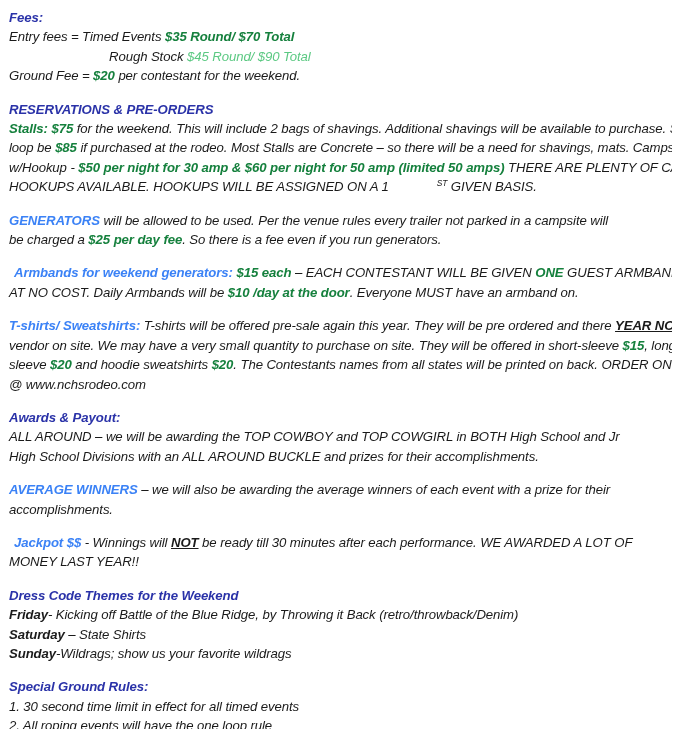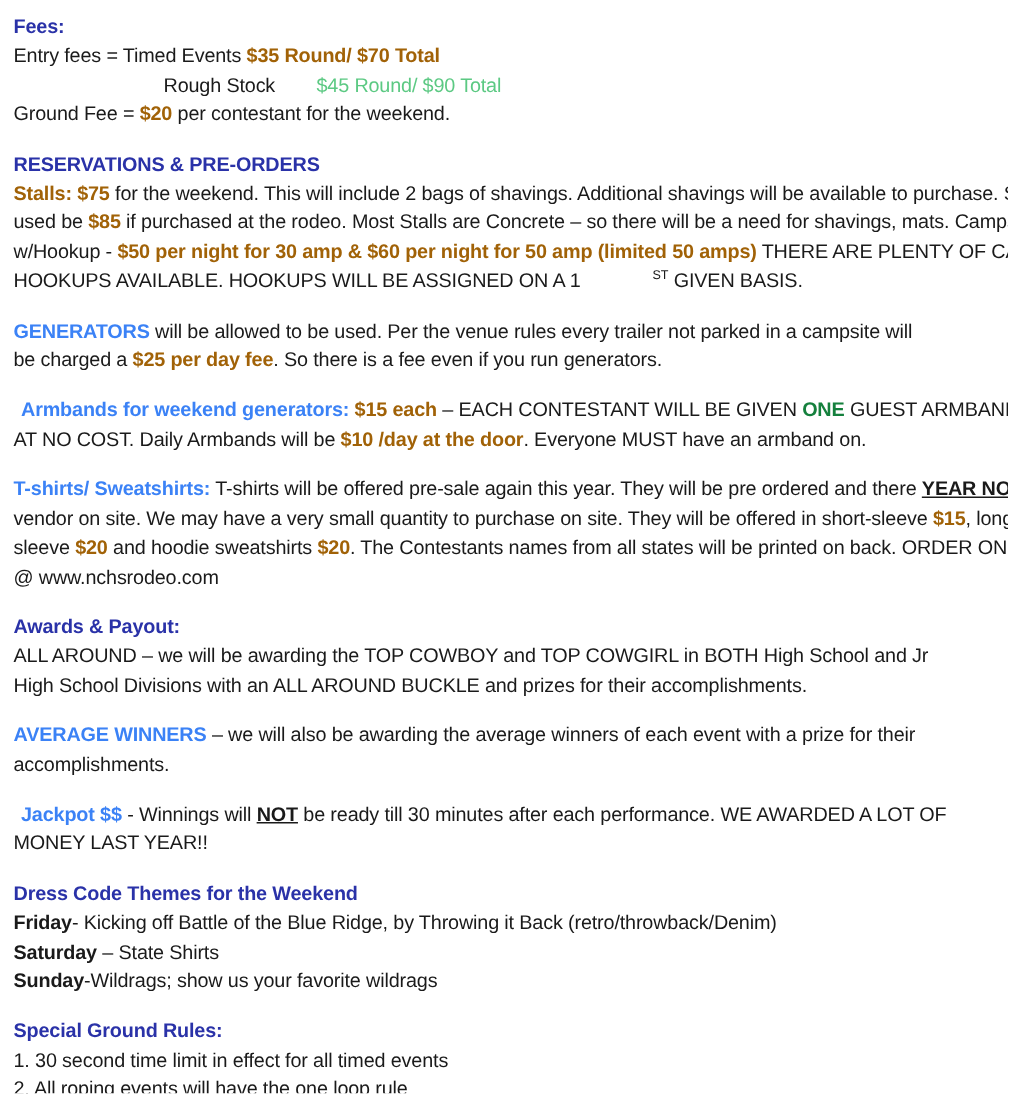--- a/index.html
+++ b/index.html
@@ -13,20 +13,21 @@
     color: #1a1a1a;
   }
   .page {
     position: relative;
     width: 672px;
     height: 729px;
     background: #ffffff;
     overflow: hidden;
     box-sizing: border-box;
     padding: 8px 0 0 0;
+    font-style: italic;
   }
   
   .canvas {
     width: 760px;
     padding-left: 9px;
     box-sizing: border-box;
   }
   .line {
     font-size: 13.2px;
     line-height: 19.4px;
@@ -45,27 +46,26 @@
     font-size: 13.2px;
     line-height: 19.4px;
     letter-spacing: -0.1px;
     white-space: pre;
   }
   .blue {
     color: #3b82f6;
     font-weight: bold;
   }
   .green {
-    color: #a16207;
+    color: #15803d;
     font-weight: bold;
   }
   .green-soft {
     color: #5cc983;
     font-weight: normal;
-    margin-left: 24px;
   }
   .pink {
     color: #15803d;
     font-weight: bold;
   }
   .bold { font-weight: bold; }
   .und { text-decoration: underline; }
   .spacer { height: 14px; }
   .indent-rough { padding-left: 100px; }
   .indent-1 { padding-left: 5px; }
@@ -84,21 +84,21 @@
 
     <div class="heading">Fees:</div>
     <div class="line"><span>Entry fees = Timed Events </span><span class="green">$35 Round/ $70 Total</span></div>
     <div class="line indent-rough"><span>Rough Stock </span><span class="green-soft">$45 Round/ $90 Total</span></div>
     <div class="line"><span>Ground Fee = </span><span class="green">$20</span><span> per contestant for the weekend.</span></div>
 
     <div class="spacer"></div>
 
     <div class="heading">RESERVATIONS &amp; PRE-ORDERS</div>
     <div class="wrapline"><span class="green">Stalls: $75</span><span> for the weekend. This will include 2 bags of shavings. Additional shavings will be available to purchase. Stalls</span></div>
-    <div class="wrapline"><span>used be </span><span class="green">$85</span><span> if purchased at the rodeo. Most Stalls are Concrete – so there will be a need for shavings, mats.  Campsites</span></div>
+    <div class="wrapline"><span>loop be </span><span class="green">$85</span><span> if purchased at the rodeo. Most Stalls are Concrete – so there will be a need for shavings, mats.  Campsites</span></div>
     <div class="wrapline"><span>w/Hookup - </span><span class="green">$50 per night for 30 amp &amp; $60 per night for 50 amp (limited 50 amps)</span><span> THERE ARE PLENTY OF CAMPING</span></div>
     <div class="wrapline"><span>HOOKUPS AVAILABLE. HOOKUPS WILL BE ASSIGNED ON A 1</span><sup>ST</sup><span> GIVEN BASIS.</span></div>
 
     <div class="spacer"></div>
 
     <div class="wrapline"><span class="blue">GENERATORS</span><span> will be allowed to be used. Per the venue rules every trailer not parked in a campsite will</span></div>
     <div class="wrapline"><span>be charged a </span><span class="green">$25 per day fee</span><span>. So there is a fee even if you run generators.</span></div>
 
     <div class="spacer"></div>
 

